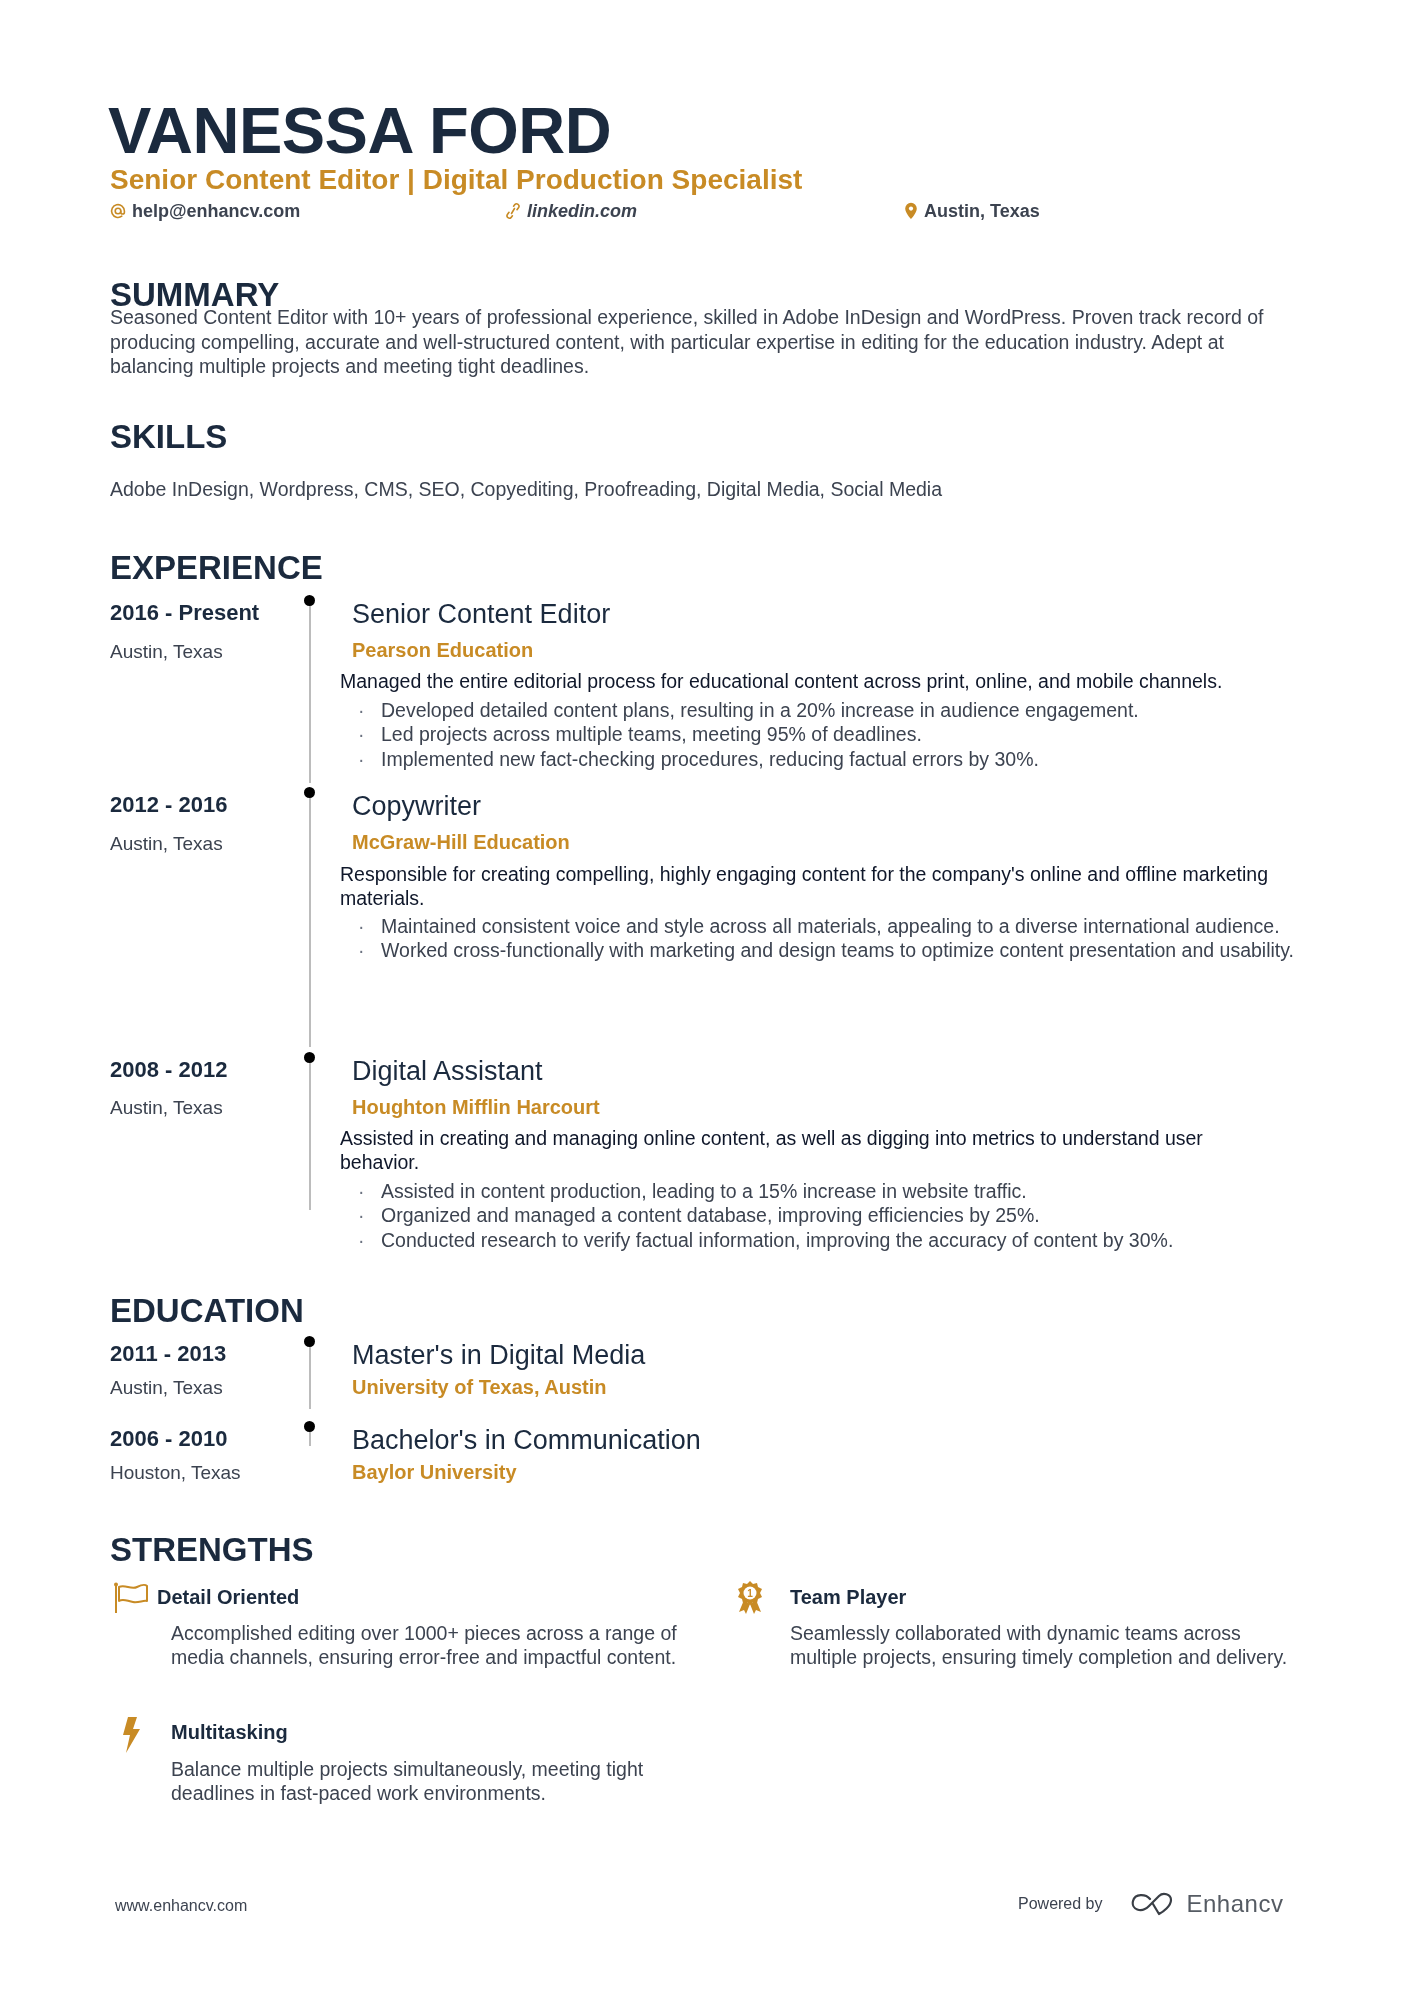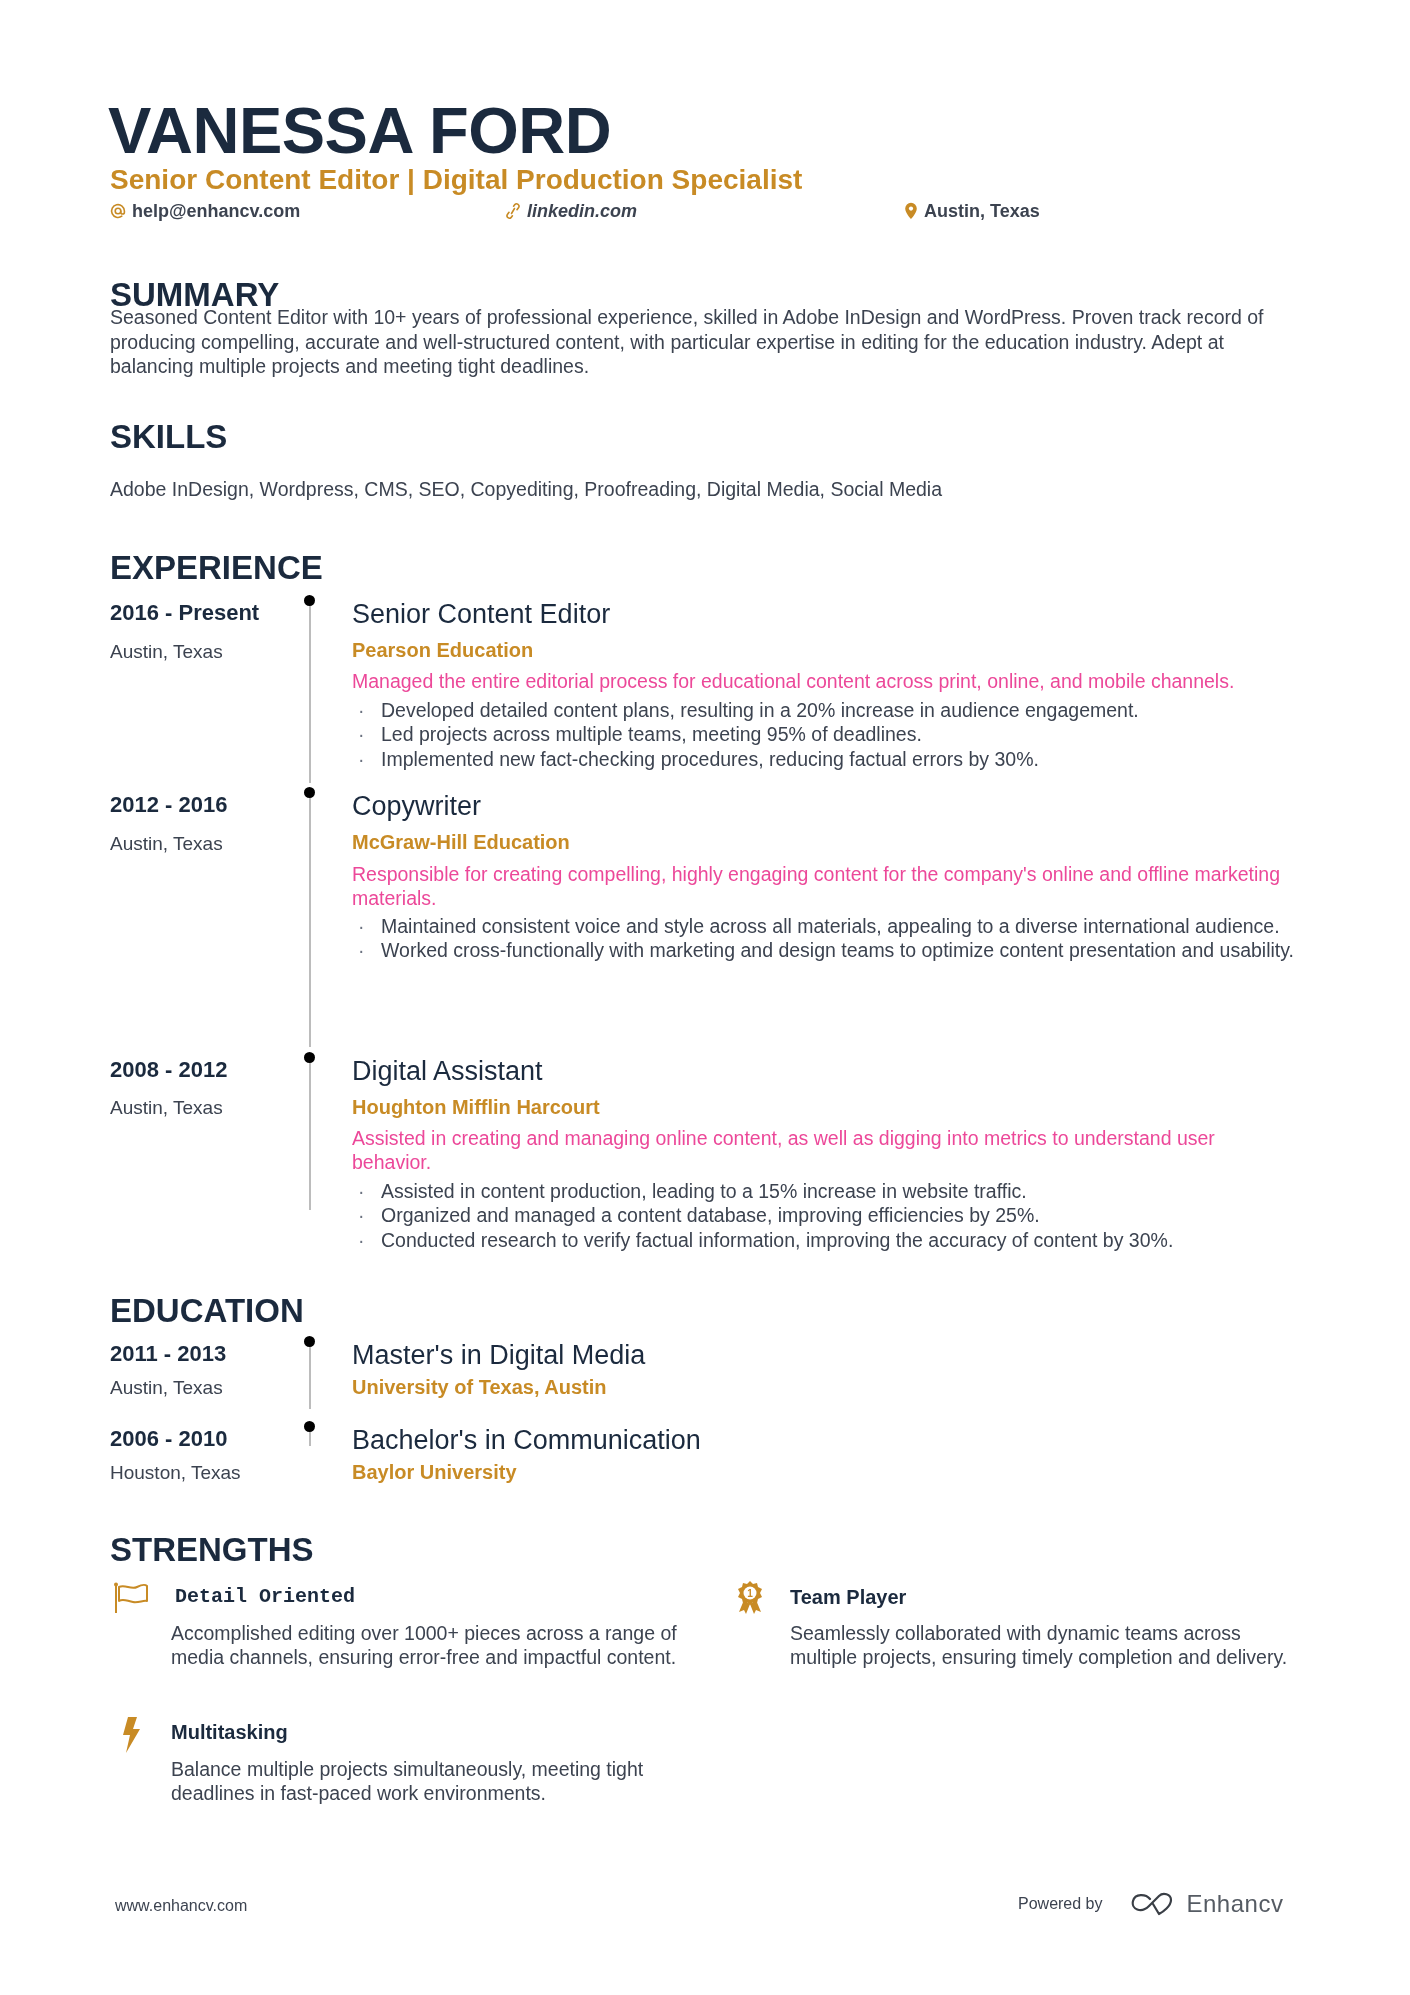--- a/index.html
+++ b/index.html
@@ -14,21 +14,21 @@
 
   .h2 { left: 110px; font-size: 33px; font-weight: 700; color: #1b2a3e; line-height: 40px; }
   .para { left: 110px; width: 1180px; font-size: 19.5px; line-height: 24.5px; color: #3c4350; }
 
   .date { left: 110px; font-size: 22px; font-weight: 700; color: #1b2a3e; line-height: 26px; }
   .loc { left: 110px; font-size: 19px; color: #3c4350; line-height: 24px; }
   .tl-line { left: 309px; width: 1.5px; background: #bcbcbc; }
   .tl-dot { left: 304px; width: 11px; height: 11px; border-radius: 50%; background: #000; }
   .role { left: 352px; font-size: 27px; color: #1b2a3e; line-height: 32px; }
   .company { left: 352px; font-size: 20px; font-weight: 700; color: #c88b25; line-height: 24px; }
-  .desc { left: 352px; width: 960px; font-size: 19.5px; line-height: 24.3px; color: #ec4899; }
+  .desc { left: 340px; width: 960px; font-size: 19.5px; line-height: 24.3px; color: #0f172a; }
   .bullets { left: 352px; width: 960px; list-style: none; font-size: 19.5px; line-height: 24.3px; color: #3c4350; }
   .bullets li { position: relative; padding-left: 29px; }
   .bullets li::before { content: "·"; position: absolute; left: 6px; top: 0; color: #6b7280; }
 
   .str-title { font-size: 20px; font-weight: 700; color: #1b2a3e; line-height: 24px; }
   .str-text { font-size: 19.5px; line-height: 24.3px; color: #3c4350; width: 540px; }
 
   .footer-left { left: 115px; top: 1897px; font-size: 16px; color: #3c4350; }
   .footer-right { left: 1018px; top: 1890px; display: flex; align-items: center; gap: 26px; }
   .powered { font-size: 16px; color: #3c4350; }
@@ -136,21 +136,21 @@
 </div>
 
 <div class="abs h2" style="top:1530px;">STRENGTHS</div>
 
 <div>
   <svg class="abs" style="left:113px;top:1582px;" width="38" height="32" viewBox="0 0 38 32">
     <circle cx="3" cy="2.5" r="2" fill="#c88b25"></circle>
     <line x1="3" y1="3" x2="3" y2="31" stroke="#c88b25" stroke-width="2"></line>
     <path d="M6 5 C 12 2, 18 8, 24 5 S 33 3, 34 4 L 34 19 C 30 18, 26 21, 20 20 S 10 16, 6 19 Z" fill="none" stroke="#c88b25" stroke-width="2" stroke-linejoin="round"></path>
   </svg>
-  <div class="abs str-title" style="left:175px;top:1585px;font-family:Liberation Mono, monospace;">Detail Oriented</div>
+  <div class="abs str-title" style="left:157px;top:1585px;">Detail Oriented</div>
   <div class="abs str-text" style="left:171px;top:1621px;">Accomplished editing over 1000+ pieces across a range of media channels, ensuring error-free and impactful content.</div>
 </div>
 
 <div>
   <svg class="abs" style="left:735px;top:1580px;" width="30" height="36" viewBox="0 0 30 36">
     <path d="M9 20 L4 32 L9 30 L11 34 L15 24 Z" fill="#c88b25"></path>
     <path d="M21 20 L26 32 L21 30 L19 34 L15 24 Z" fill="#c88b25"></path>
     <polygon points="15,1 18,4 22,3 23,7 27,9 25,13 27,17 23,19 22,23 18,22 15,25 12,22 8,23 7,19 3,17 5,13 3,9 7,7 8,3 12,4" fill="#c88b25"></polygon>
     <circle cx="15" cy="13" r="6.5" fill="#ffffff"></circle>
     <text x="15" y="17" text-anchor="middle" font-size="10" font-family="Liberation Sans, sans-serif" fill="#c88b25" font-weight="700">1</text>

